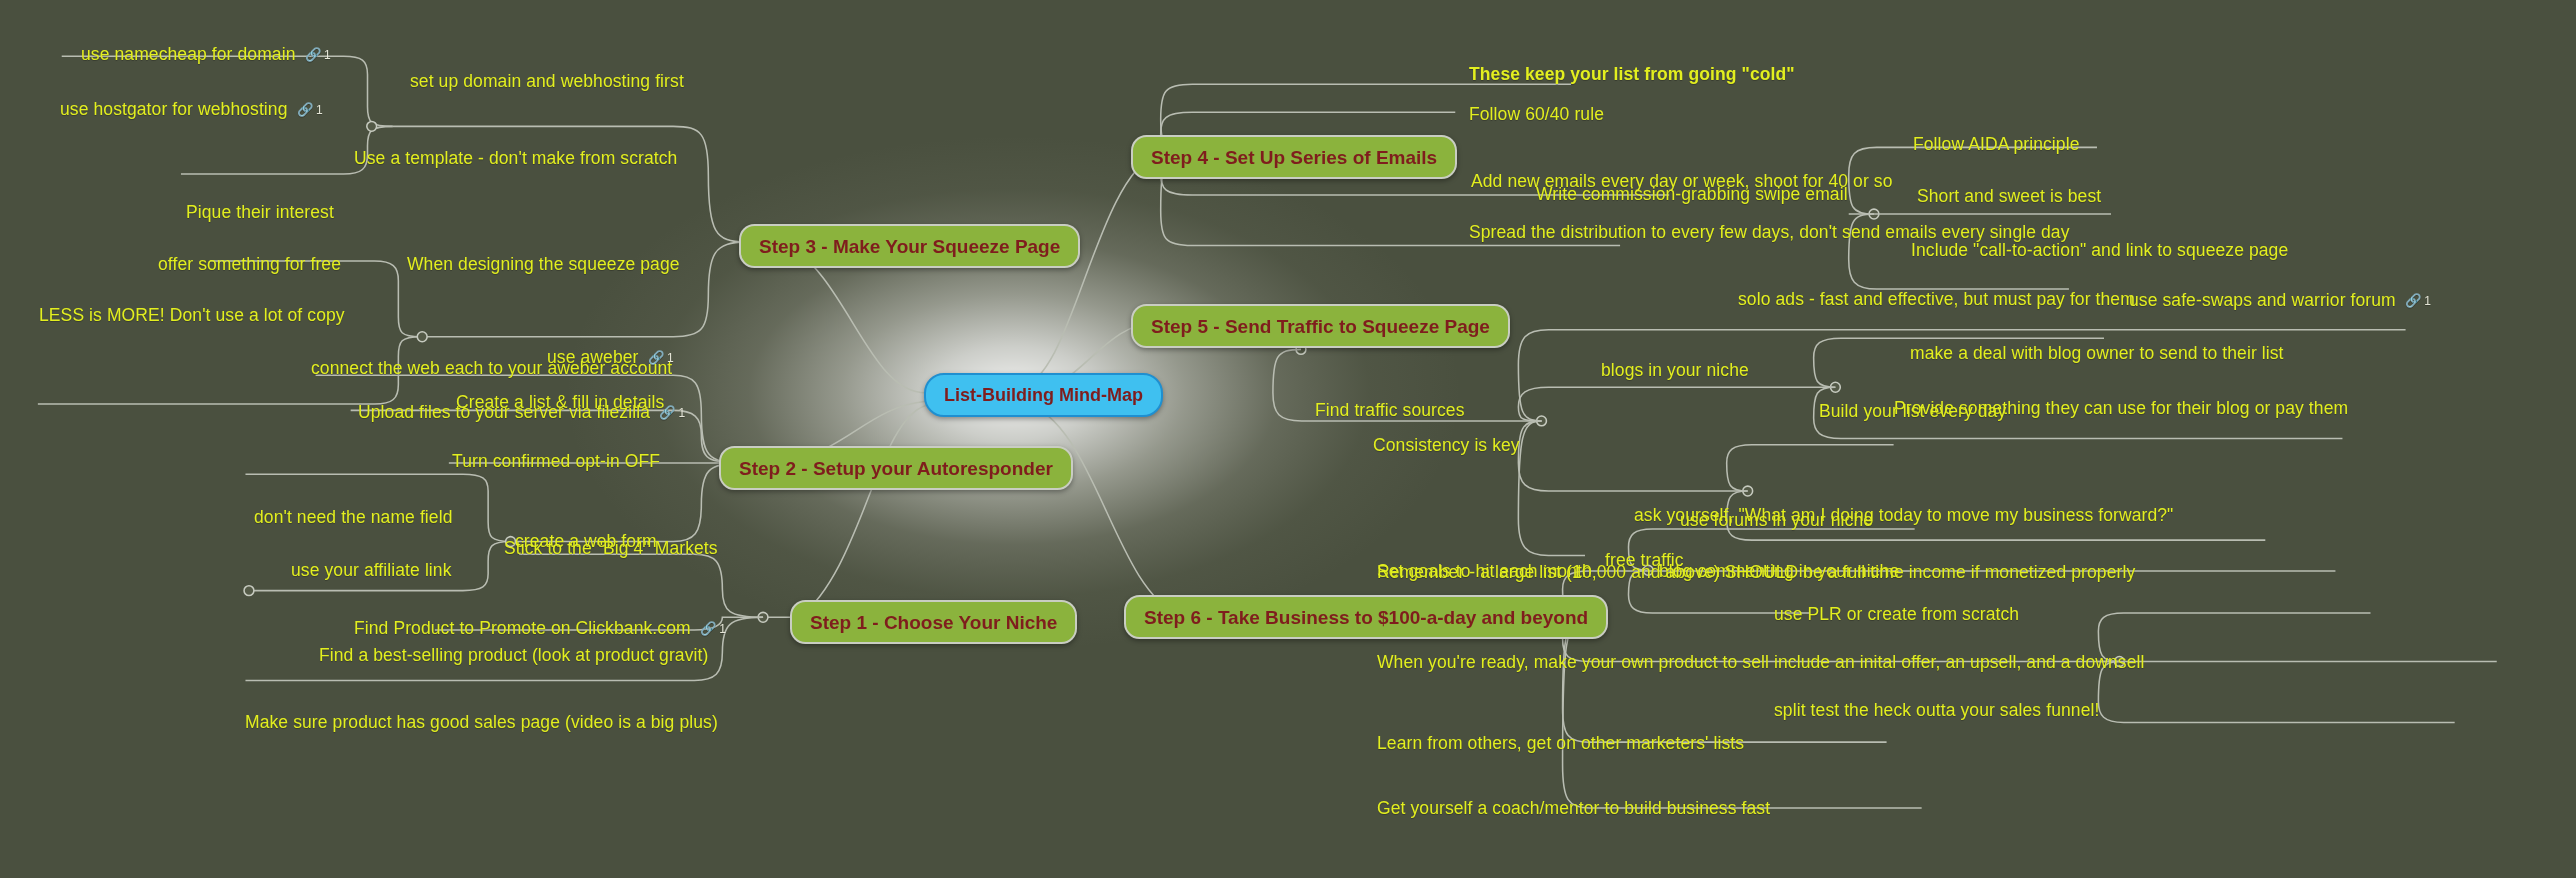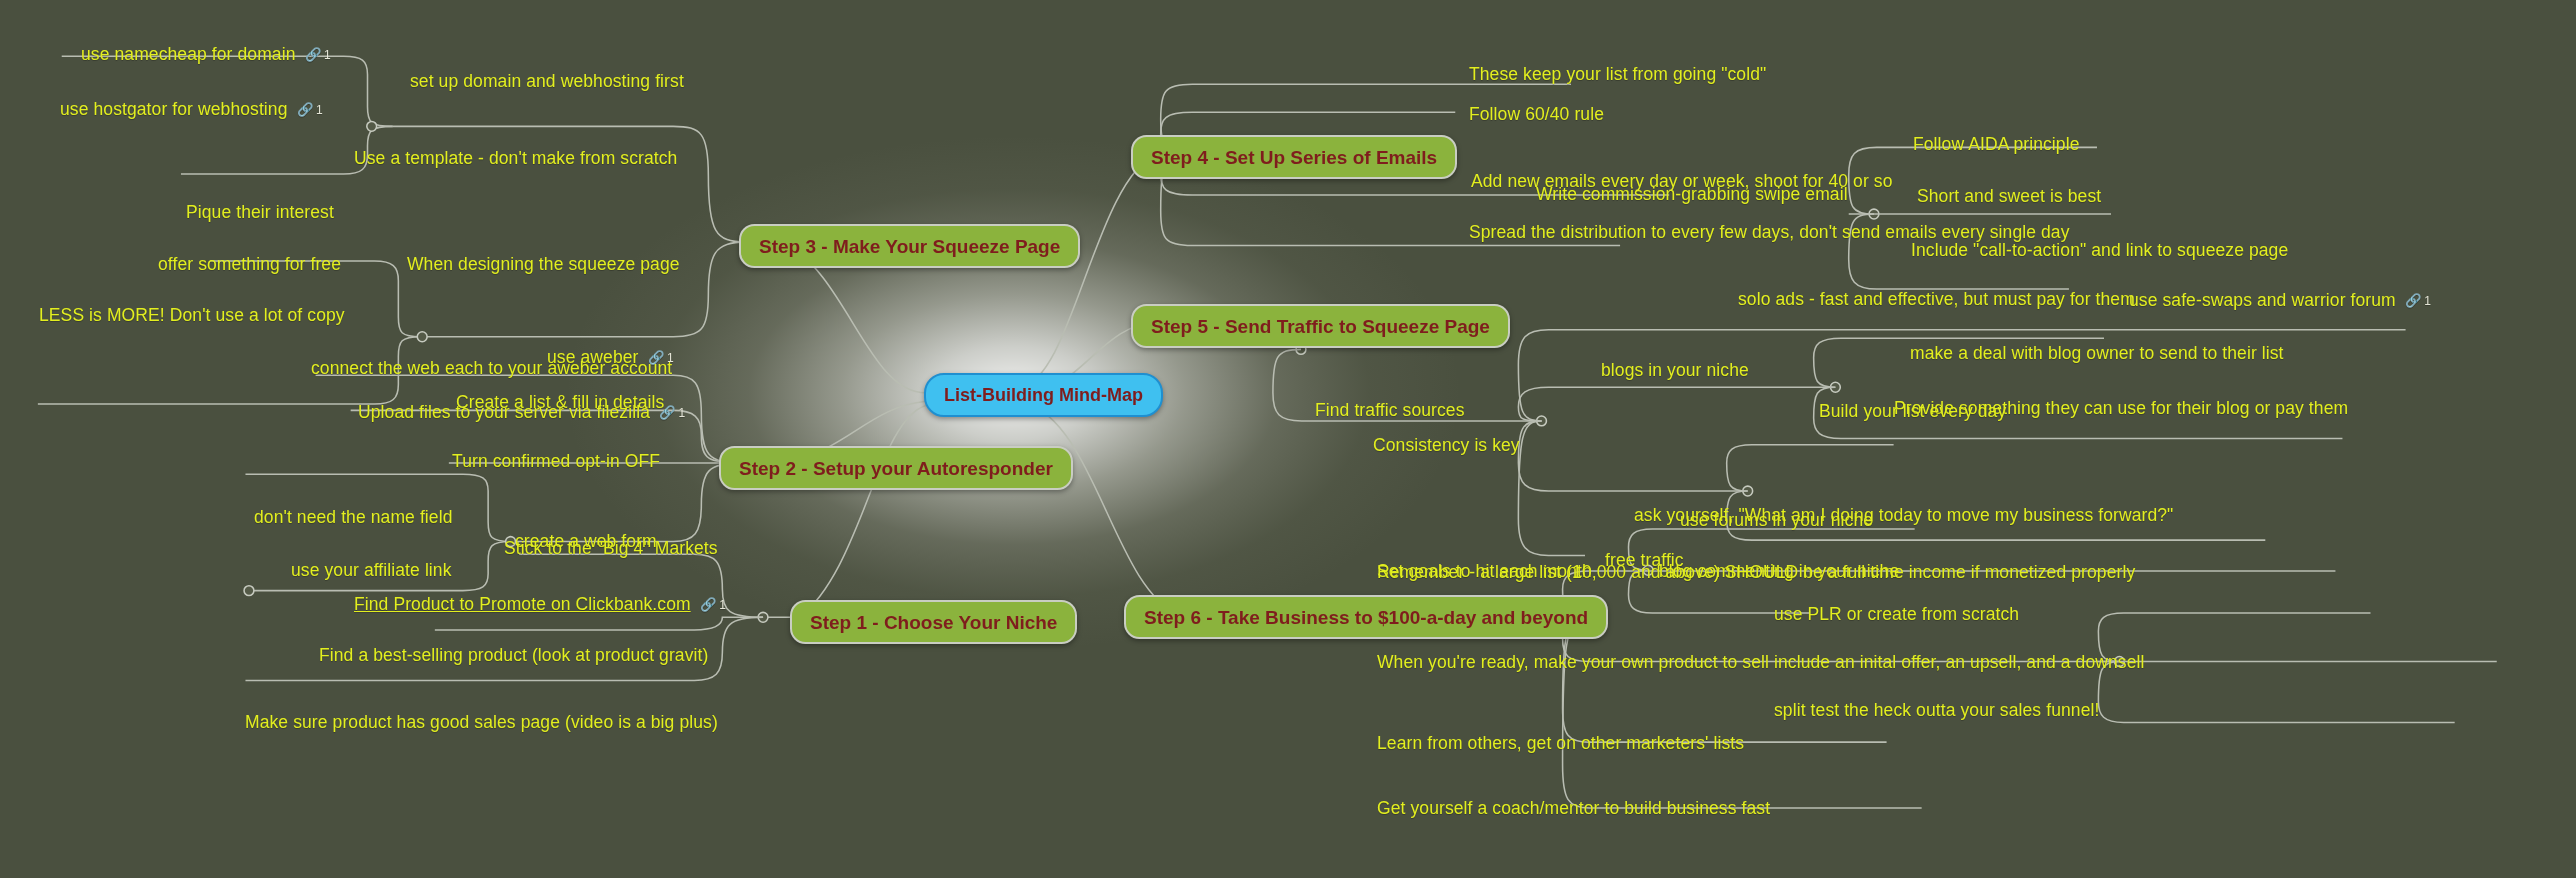--- a/index.html
+++ b/index.html
@@ -172,27 +172,27 @@
 <div class="lbl" style="left:456px;top:393px;">Create a list &amp; fill in details</div>
 <div class="lbl" style="left:358px;top:403px;">
   <span>Upload files to your server via filezilla</span><span class="lk">🔗<span class="cnt">1</span></span>
 </div>
 <div class="lbl" style="left:452px;top:452px;">Turn confirmed opt-in OFF</div>
 <div class="lbl" style="left:254px;top:508px;">don't need the name field</div>
 <div class="lbl" style="left:515px;top:532px;">create a web form</div>
 <div class="lbl" style="left:504px;top:539px;">Stick to the "Big 4" Markets</div>
 
 <div class="lbl" style="left:291px;top:561px;">use your affiliate link</div>
-<div class="lbl" style="left:354px;top:595px;text-decoration:underline;">
+<div class="lbl" style="left:354px;top:619px;">
   <span>Find Product to Promote on Clickbank.com</span><span class="lk">🔗<span class="cnt">1</span></span>
 </div>
 <div class="lbl" style="left:319px;top:646px;">Find a best-selling product (look at product gravit)</div>
 <div class="lbl" style="left:245px;top:713px;">Make sure product has good sales page (video is a big plus)</div>
 
-<div class="lbl" style="left:1469px;top:65px;">These keep your list from going "cold"</div>
+<div class="lbl" style="left:1469px;top:65px;font-weight:bold;">These keep your list from going "cold"</div>
 <div class="lbl" style="left:1469px;top:105px;">Follow 60/40 rule</div>
 <div class="lbl" style="left:1471px;top:172px;">Add new emails every day or week, shoot for 40 or so</div>
 <div class="lbl" style="left:1536px;top:185px;">Write commission-grabbing swipe email</div>
 <div class="lbl" style="left:1469px;top:223px;">Spread the distribution to every few days, don't send emails every single day</div>
 <div class="lbl" style="left:1913px;top:135px;">Follow AIDA principle</div>
 <div class="lbl" style="left:1917px;top:187px;">Short and sweet is best</div>
 <div class="lbl" style="left:1911px;top:241px;">Include "call-to-action" and link to squeeze page</div>
 
 <div class="lbl" style="left:1738px;top:290px;">solo ads - fast and effective, but must pay for them</div>
 <div class="lbl" style="left:2129px;top:291px;">

